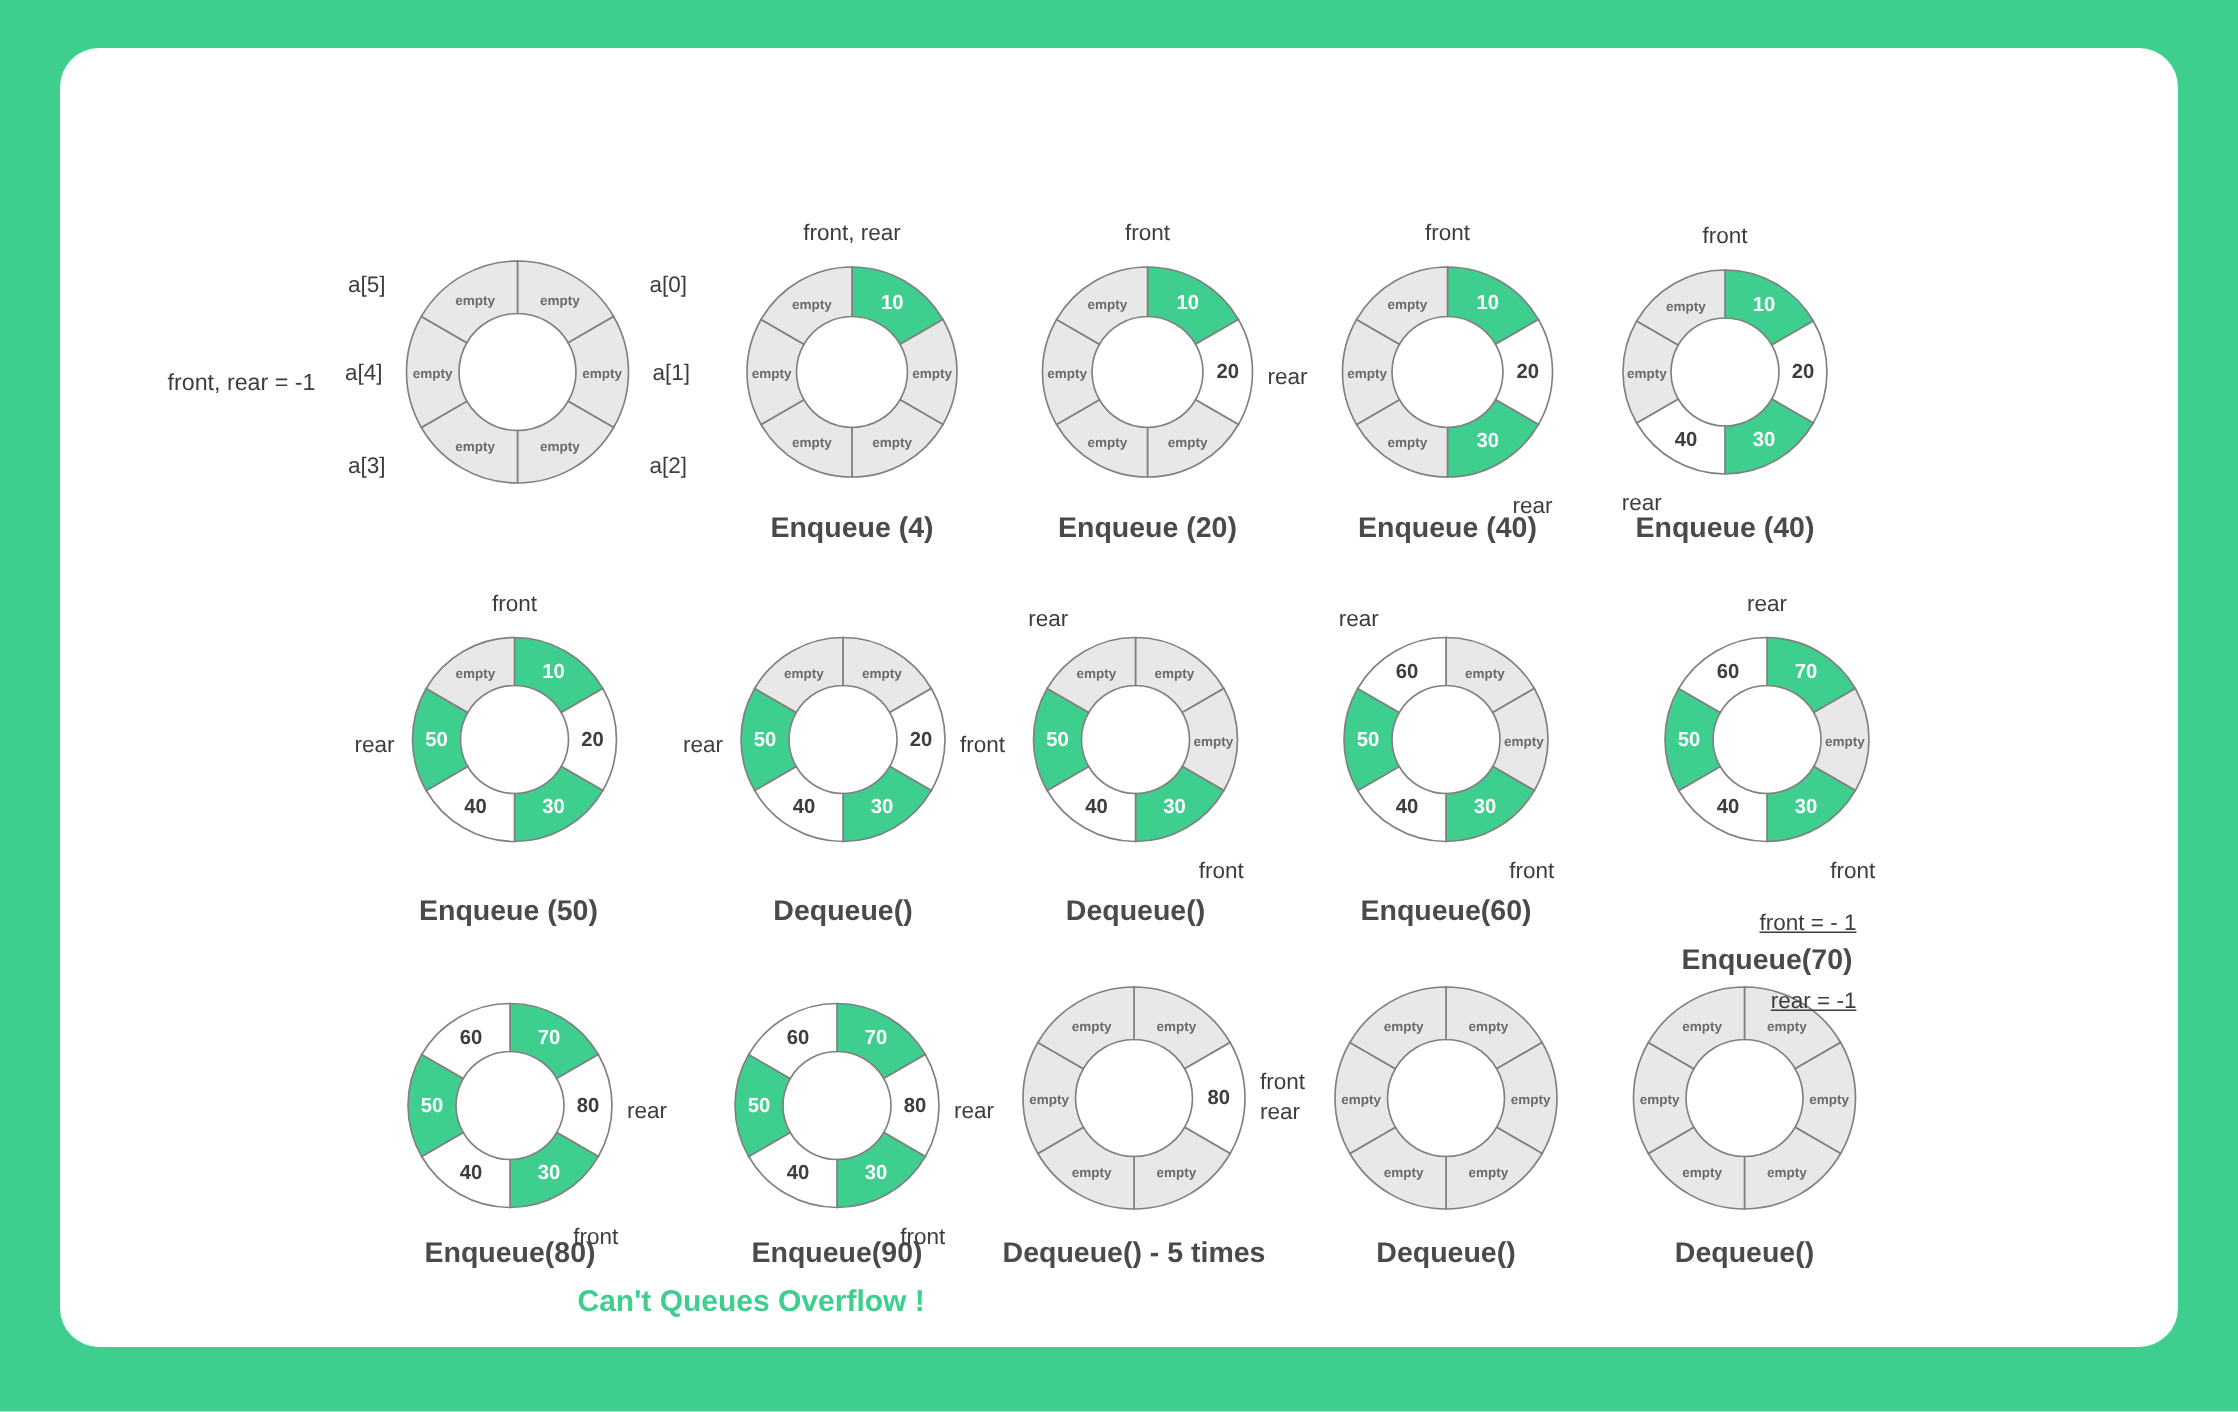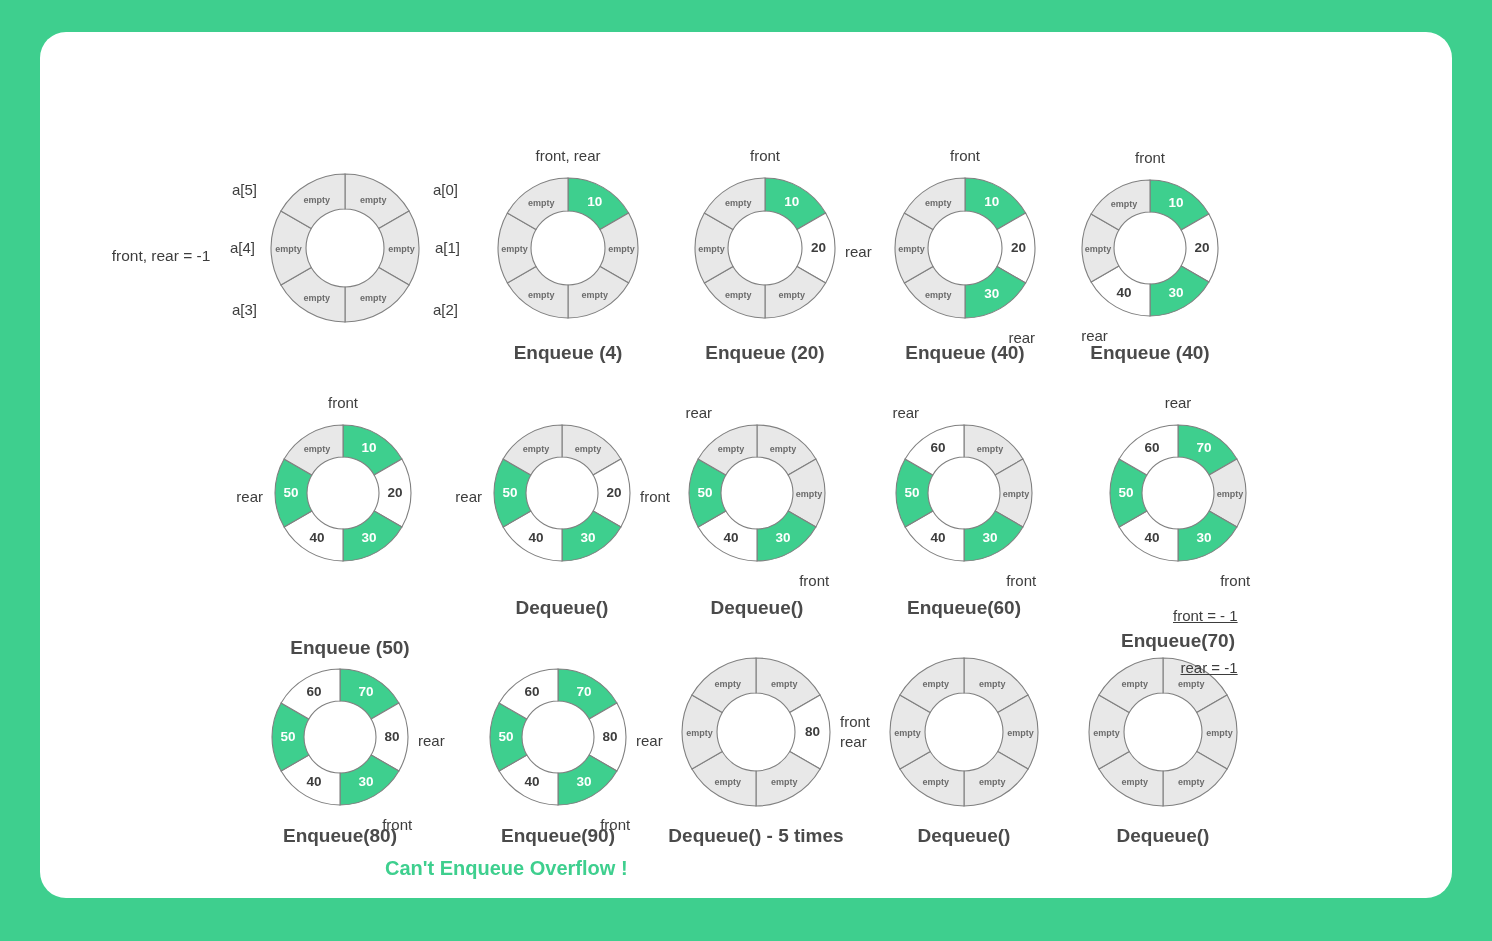--- a/index.html
+++ b/index.html
@@ -192,21 +192,21 @@
           <path d="M 130.00 198.00 A 68 68 0 0 1 71.11 164.00 L 98.82 148.00 A 36 36 0 0 0 130.00 166.00 Z" fill="#ffffff" stroke="#808080" stroke-width="1.1"></path>
           <text x="104.0" y="179.0" text-anchor="middle" class="seg-val on-white">40</text>
           <path d="M 71.11 164.00 A 68 68 0 0 1 71.11 96.00 L 98.82 112.00 A 36 36 0 0 0 98.82 148.00 Z" fill="#3ECF8E" stroke="#808080" stroke-width="1.1"></path>
           <text x="78.0" y="134.0" text-anchor="middle" class="seg-val on-green">50</text>
           <path d="M 71.11 96.00 A 68 68 0 0 1 130.00 62.00 L 130.00 94.00 A 36 36 0 0 0 98.82 112.00 Z" fill="#E8E8E8" stroke="#808080" stroke-width="1.1"></path>
           <text x="104.0" y="89.0" text-anchor="middle" class="seg-empty">empty</text>
         </svg>
       </div>
       <div class="ptr" style="top: 362px; left: 303px; transform: translateX(-50%);">front</div>
       <div class="ptr" style="top: 456px; left: 223px; transform: translateX(-100%);">rear</div>
-      <div class="donut-caption" style="left: 310px; top: 565px; transform: translateX(-50%); margin-top: 40px;">Enqueue (50)</div>
+      <div class="donut-caption" style="left: 299px; top: 565px; transform: translateX(-50%);">Enqueue (50)</div>
       <div class="donut-wrap" style="left: 392px; top: 331px; width: 260px; height: 260px;">
         <svg width="260" height="260" viewBox="0 0 260 260">
           <path d="M 130.00 62.00 A 68 68 0 0 1 188.89 96.00 L 161.18 112.00 A 36 36 0 0 0 130.00 94.00 Z" fill="#E8E8E8" stroke="#808080" stroke-width="1.1"></path>
           <text x="156.0" y="89.0" text-anchor="middle" class="seg-empty">empty</text>
           <path d="M 188.89 96.00 A 68 68 0 0 1 188.89 164.00 L 161.18 148.00 A 36 36 0 0 0 161.18 112.00 Z" fill="#ffffff" stroke="#808080" stroke-width="1.1"></path>
           <text x="182.0" y="134.0" text-anchor="middle" class="seg-val on-white">20</text>
           <path d="M 188.89 164.00 A 68 68 0 0 1 130.00 198.00 L 130.00 166.00 A 36 36 0 0 0 161.18 148.00 Z" fill="#3ECF8E" stroke="#808080" stroke-width="1.1"></path>
           <text x="156.0" y="179.0" text-anchor="middle" class="seg-val on-green">30</text>
           <path d="M 130.00 198.00 A 68 68 0 0 1 71.11 164.00 L 98.82 148.00 A 36 36 0 0 0 130.00 166.00 Z" fill="#ffffff" stroke="#808080" stroke-width="1.1"></path>
           <text x="104.0" y="179.0" text-anchor="middle" class="seg-val on-white">40</text>
@@ -366,15 +366,15 @@
           <text x="107.7" y="91.1" text-anchor="middle" class="seg-empty">empty</text>
         </svg>
       </div>
       <div class="ptr two-line" style="left: 1133px; top: 574px;">
         <div>front = - 1</div>
         <div style="text-align: right; margin-top: 32px;">rear = -1</div>
       </div>
       <div class="donut-caption" style="left: 1123px; top: 793px; transform: translateX(-50%);">Dequeue()</div>
     </div>
 
-  <div class="overflow-msg" style="left:345px;top:825px;">Can't Enqueue Overflow !</div>
+  <div class="overflow-msg" style="left:345px;top:825px;">Can't Queues Overflow !</div>
 
 </div>
 
 </body></html>

